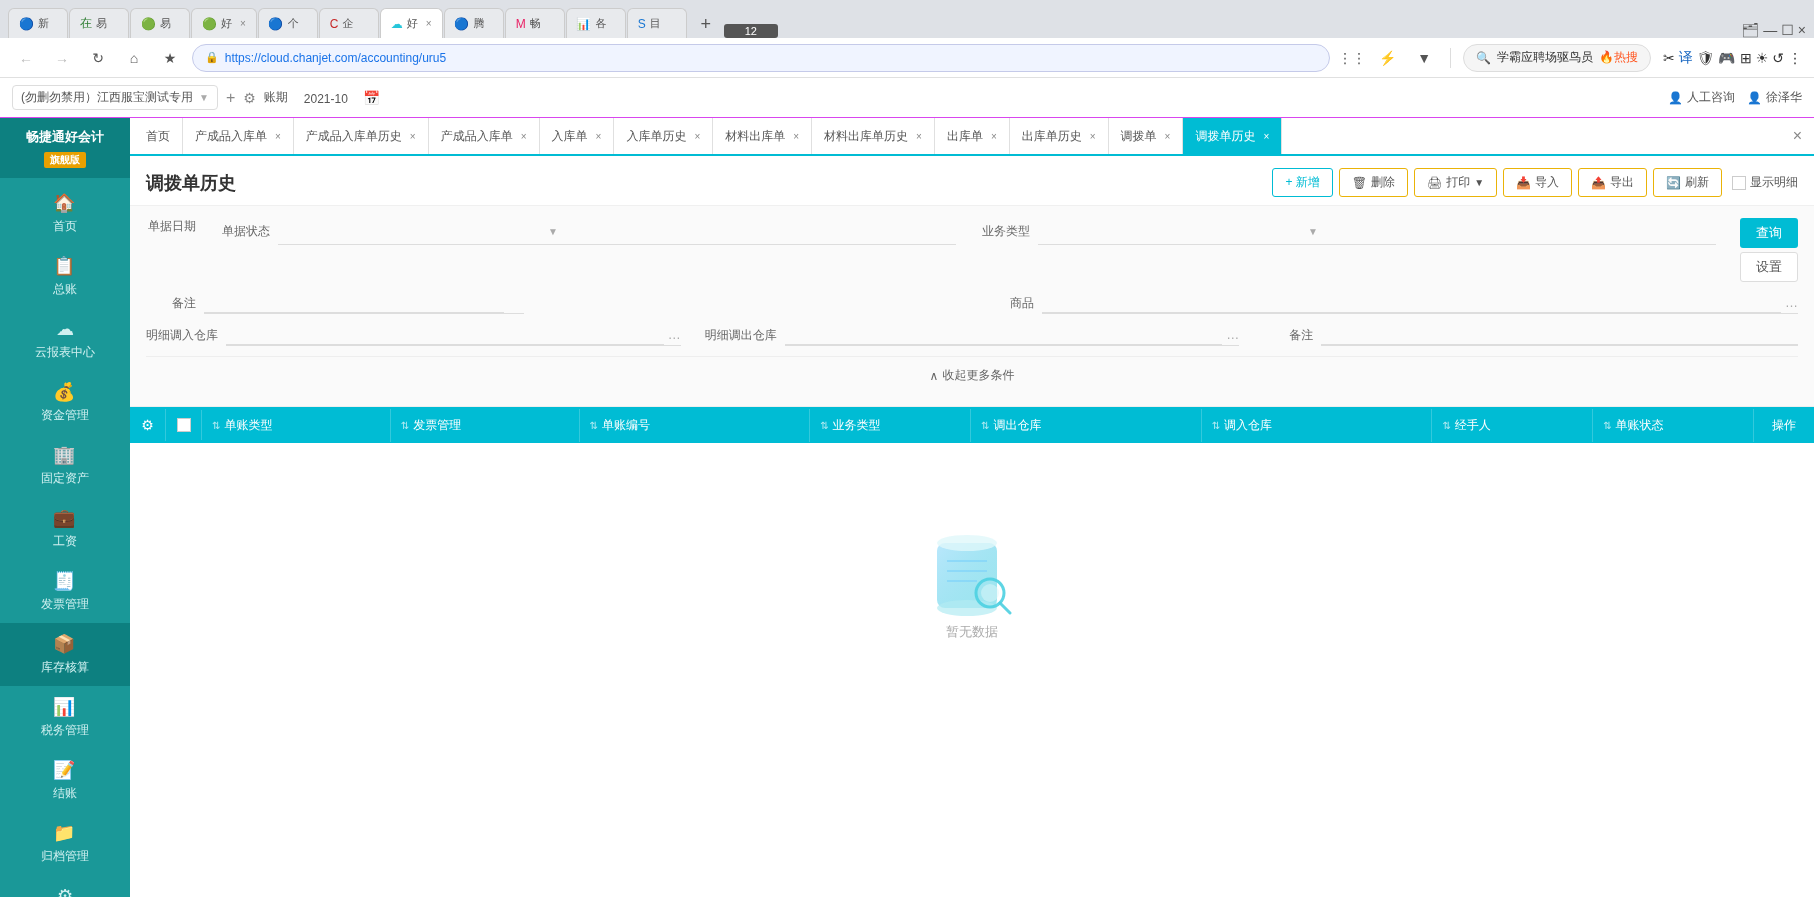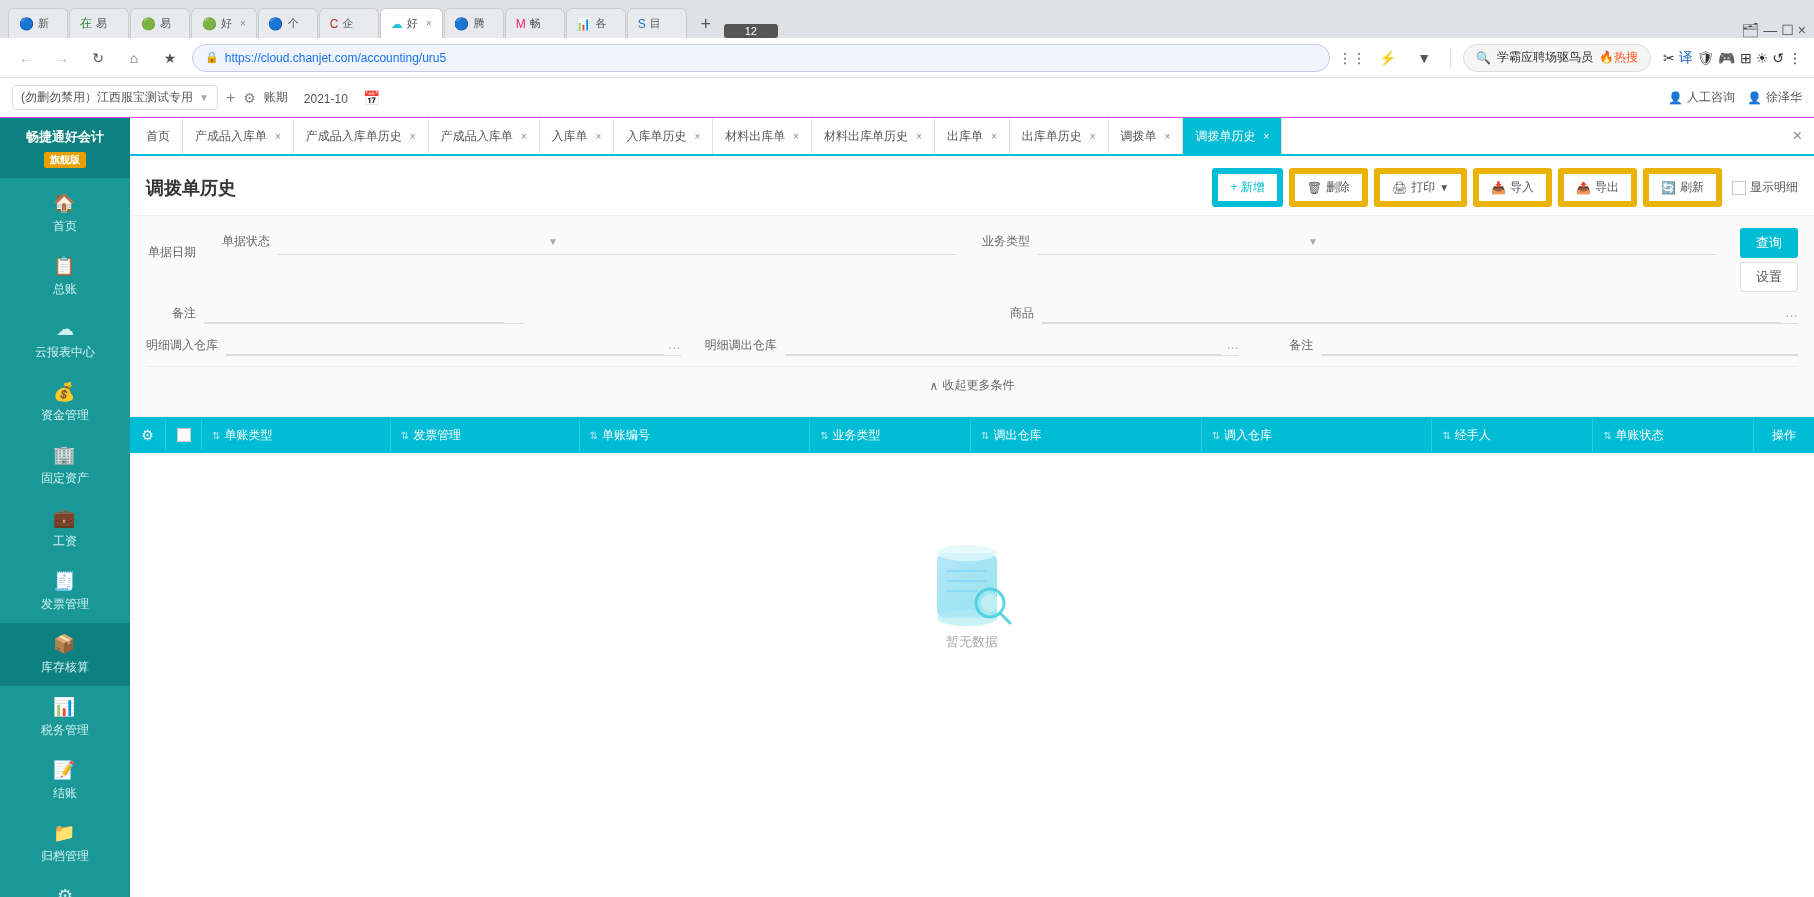--- a/index.html
+++ b/index.html
@@ -31,21 +31,21 @@
     .page-tab { padding: 6px 12px; font-size: 12px; color: #555; cursor: pointer; white-space: nowrap; border-right: 1px solid #e0e0e0; display: flex; align-items: center; gap: 4px; height: 38px; }
     .page-tab.active { background: #00bcd4; color: #fff; }
     .page-tab .tab-close-x { color: #888; font-size: 10px; margin-left: 4px; }
     .page-tab.active .tab-close-x { color: #fff; }
 
     
     .main-content { flex: 1; background: #fff; padding: 0; overflow-y: auto; }
     .page-header { padding: 12px 16px 8px; display: flex; align-items: center; justify-content: space-between; border-bottom: 1px solid #f0f0f0; }
     .page-title { font-size: 18px; font-weight: bold; color: #333; }
     .page-actions { display: flex; gap: 6px; align-items: center; }
-    .action-btn { padding: 5px 12px; font-size: 12px; border: 6px solid #eab308; background: #fff; cursor: pointer; border-radius: 3px; color: #555; display: flex; align-items: center; gap: 4px; }
+    .action-btn { padding: 5px 12px; font-size: 12px; border: 1px solid #eab308; background: #fff; cursor: pointer; border-radius: 3px; color: #555; display: flex; align-items: center; gap: 4px; }
     .show-cols-btn { display: flex; align-items: center; gap: 4px; font-size: 12px; color: #555; cursor: pointer; }
 
     
     .filter-section { padding: 12px 16px; background: #fafafa; border-bottom: 1px solid #eee; }
     .filter-row { display: flex; align-items: center; gap: 24px; margin-bottom: 10px; flex-wrap: wrap; }
     .filter-item { display: flex; align-items: center; gap: 8px; }
     .filter-label { font-size: 12px; color: #666; white-space: nowrap; min-width: 50px; text-align: right; }
     .filter-input { border: none; border-bottom: 1px solid #ddd; padding: 3px 6px; font-size: 12px; color: #333; background: transparent; outline: none; min-width: 200px; }
     .date-filter-btns { display: flex; gap: 4px; align-items: center; }
     .date-btn { padding: 2px 8px; font-size: 12px; color: #555; cursor: pointer; border-radius: 3px; border: none; background: none; }
@@ -348,21 +348,21 @@
           <div class="show-cols-btn" style="display:flex; align-items:center; gap:4px; font-size:12px; color:#555; margin-left:4px;">
             <span style="width:14px; height:14px; border:1px solid #ccc; display:inline-block;"></span>
             <span>显示明细</span>
           </div>
         </div>
       </div>
 
       <div class="filter-section">
 
         <div class="filter-row" style="align-items:flex-start;">
-          <div class="filter-item" style="align-items:flex-end;margin-top:16px;">
+          <div class="filter-item" style="align-items:flex-end;">
             <span class="filter-label">单据日期</span>
           </div>
 
           <div class="filter-item" style="flex:1; min-width:280px;">
             <span class="filter-label">单据状态</span>
             <div class="filter-select" style="flex:1; min-width:280px;">
               <input type="text" class="filter-input" style="min-width: 260px; border: none;" placeholder="">
               <span class="filter-select-arrow">▼</span>
             </div>
           </div>

